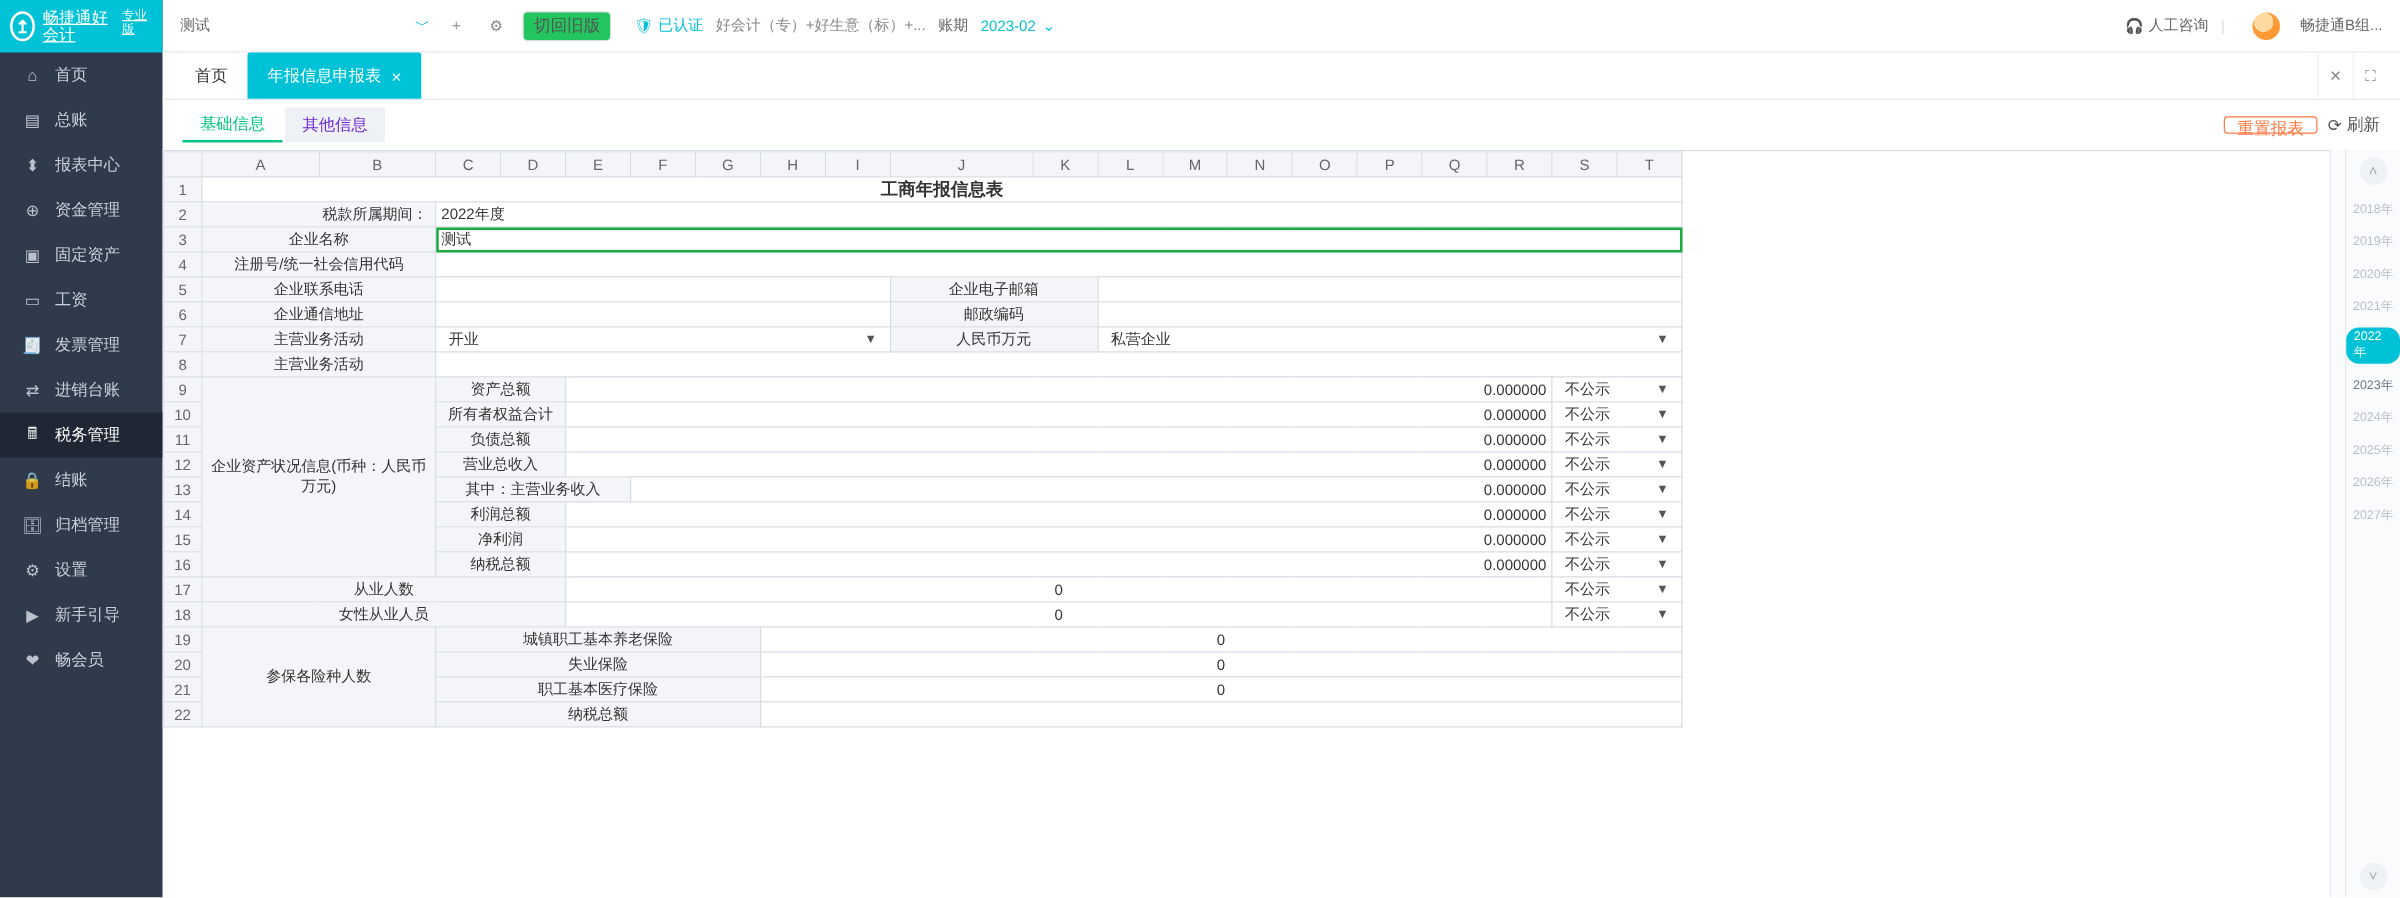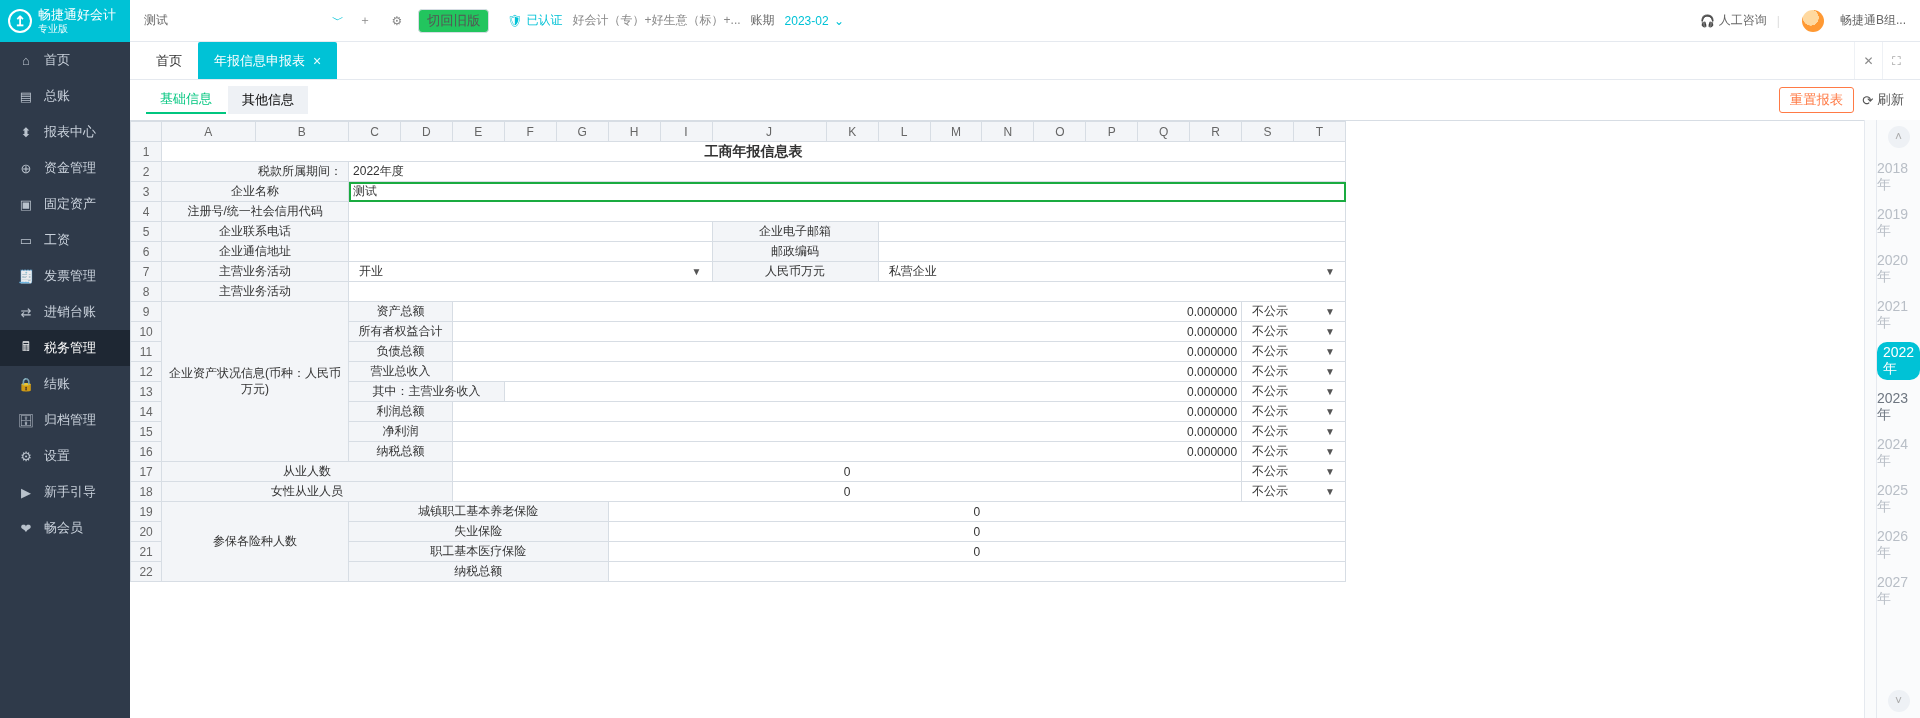--- a/index.html
+++ b/index.html
@@ -2,21 +2,21 @@
 <html><head>
 <meta charset="utf-8">
 <style>
   * { box-sizing: border-box; margin:0; padding:0; }
   html,body { height:100%; font-family: "Microsoft YaHei", Arial, sans-serif; font-size:12px; color:#333; background:#fff; overflow:hidden; }
   #app { display:flex; height:100vh; width:100vw; }
   
   .sidebar { width:130px; background:#2f3a4a; color:#c9d1db; display:flex; flex-direction:column; }
   .logo-block { height:42px; background:#00c2d6; color:#fff; display:flex; align-items:center; gap:6px; padding:4px 8px; }
   .logo-block .logo-icon { width:24px; height:24px; border:2px solid #fff; border-radius:50%; position:relative; display:flex; align-items:center; justify-content:center; font-weight:bold; font-size:14px; }
-  .logo-text { display:flex; flex-direction:column; line-height:1.1; }
+  .logo-text { display:flex; line-height:1.1;text-decoration:underline; }
   .logo-text .l1 { font-size:13px; font-weight:500; }
   .logo-text .l2 { font-size:10px; color:#e8fbfd; }
   .nav-item { display:flex; align-items:center; gap:10px; height:36px; padding:0 18px; cursor:pointer; font-size:13px; color:#c9d1db; }
   .nav-item.active { background:#1e2733; color:#fff; }
   .nav-item .icon { width:16px; height:16px; display:inline-flex; align-items:center; justify-content:center; opacity:.9; }
   
   .main { flex:1; display:flex; flex-direction:column; min-width:0; position:relative; }
   .topbar { height:42px; border-bottom:1px solid #e5e9ef; display:flex; align-items:center; padding:0 14px; gap:10px; color:#555; }
   .account-select { min-width:200px; display:flex; align-items:center; gap:6px; color:#666; cursor:pointer; position:relative; padding-right:140px; }
   .account-select .chev { color:#00c2d6; }
@@ -33,44 +33,44 @@
   .username { color:#666; margin-left:6px; }
   
   .tabrow { height:38px; border-bottom:1px solid #e5e9ef; display:flex; align-items:stretch; padding:0 10px; gap:0; }
   .page-tab { display:flex; align-items:center; padding:0 16px; color:#333; cursor:pointer; font-size:13px; }
   .page-tab.active { background:#00c2d6; color:#fff; border-radius:2px 2px 0 0; }
   .page-tab .close { margin-left:8px; color:#eafcfe; font-size:14px; }
   .tabrow-spacer { flex:1; }
   .tab-close-all, .tab-expand { width:28px; display:flex; align-items:center; justify-content:center; color:#888; cursor:pointer; border-left:1px solid #eef1f5; }
   
   .subrow { height:40px; display:flex; align-items:center; padding:0 16px; gap:8px; }
-  .subtab { height:28px; display:flex; align-items:center; padding:0 14px; background:#eef1f5; color:#000000; cursor:pointer; font-size:13px; }
+  .subtab { height:28px; display:flex; align-items:center; padding:0 14px; background:#eef1f5; color:#6d28d9; cursor:pointer; font-size:13px; }
   .subtab.active { background:#fff; color:#00c67f; border-bottom:2px solid #00c67f; }
   .subrow-spacer { flex:1; }
-  .btn-reset { height:26px; border:1px solid #ff7a45; color:#ff7a45; background:#fff; border-radius:3px; padding:0 10px; cursor:pointer; }
+  .btn-reset { height:14px; border:1px solid #ff7a45; color:#ff7a45; background:#fff; border-radius:3px; padding:0 10px; cursor:pointer; }
   .btn-refresh { height:26px; color:#555; background:none; border:none; cursor:pointer; display:inline-flex; align-items:center; gap:4px; }
   
   .sheet-wrap { flex:1; display:flex; min-height:0; }
   .sheet { flex:1; overflow:auto; position:relative; border-top:1px solid #d7dde4; }
   table.ss { border-collapse:collapse; table-layout:fixed; width:1216px; }
   table.ss th, table.ss td { border:1px solid #d7dde4; height:20px; font-size:12px; padding:0 4px; overflow:hidden; white-space:nowrap; }
   table.ss thead th { background:#f3f5f8; color:#666; font-weight:normal; text-align:center; position:sticky; top:0; }
   table.ss .rownum { width:30px; background:#f3f5f8; text-align:center; color:#666; position:sticky; left:0; }
   table.ss .lab { background:#f3f5f8; text-align:center; color:#333;margin-left:11px; }
   table.ss .title-cell { text-align:center; font-size:14px; font-weight:600; background:#fff; }
   table.ss td.selected { outline:2px solid #1aab40; outline-offset:-2px; background:#fff; }
   .num { text-align:right; padding-right:6px; }
   .sel { display:flex; align-items:center; justify-content:space-between; padding:0 6px; }
   .sel .tri { color:#555; font-size:10px; }
   .center { text-align:center; }
   
   .scrollbar-fake { width:12px; background:#fafbfc; border-left:1px solid #e5e9ef; }
   .year-rail { width:44px; background:#fafbfc; border-left:1px solid #e5e9ef; display:flex; flex-direction:column; align-items:center; padding:6px 0; gap:6px; }
   .year-rail .arrow { width:22px; height:22px; border-radius:50%; background:#eef1f5; color:#aaa; display:flex; align-items:center; justify-content:center; cursor:pointer; }
-  .year-item { font-size:14px; color:#b8bec6; cursor:pointer; padding:2px 0; }
+  .year-item { font-size:10px; color:#b8bec6; cursor:pointer; padding:2px 0; }
   .year-item.near { color:#6e7680; }
   .year-item.active { background:#00c2d6; color:#fff; border-radius:10px; padding:2px 6px; }
 </style>
 </head>
 <body>
 <div id="app">
 
 <div class="sidebar">
   <div class="logo-block">
     <span class="logo-icon">↥</span>

